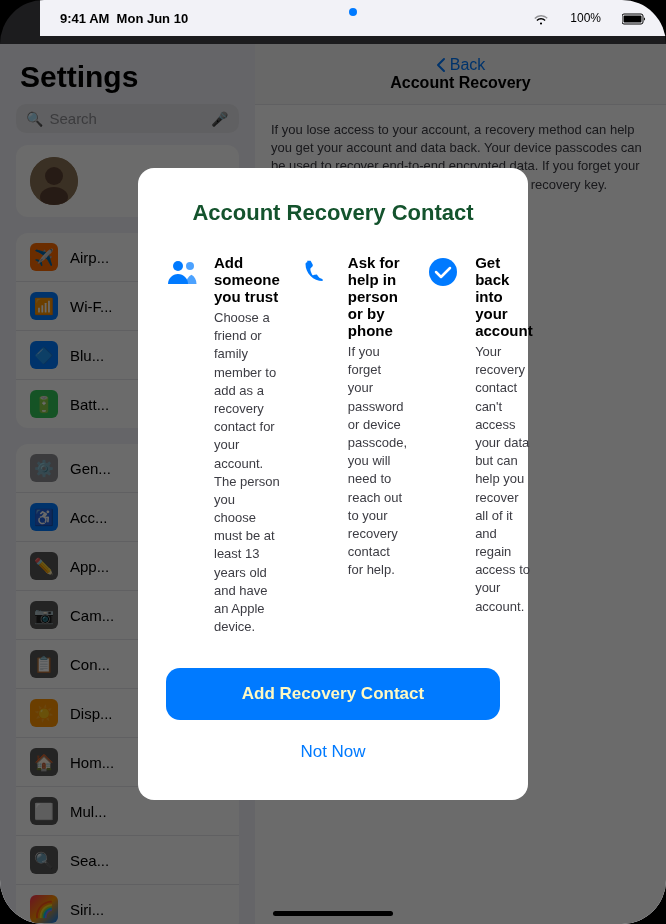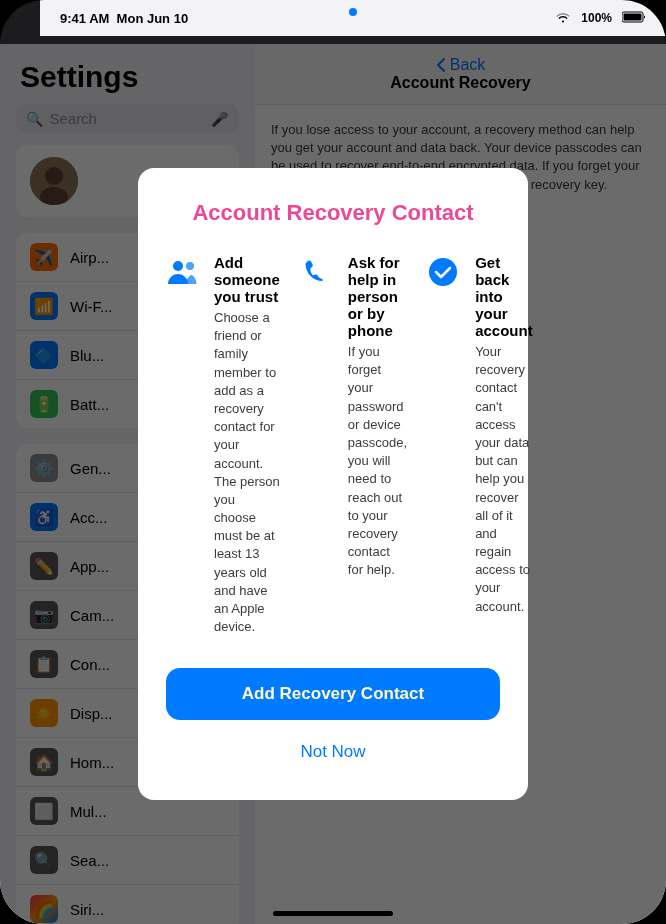--- a/index.html
+++ b/index.html
@@ -40,24 +40,24 @@
     }
 
     .status-bar-left {
       font-size: 13px;
       font-weight: 600;
       color: #000;
     }
 
     .status-bar-right {
       display: flex;
-      align-items: flex-start;
-      gap: 10px;
+      align-items: flex-end;
+      gap: 21px;
       font-size: 12px;
-      font-weight: 700;
+      font-weight: 400;
       color: #000;
     }
 
     
     .content-area {
       position: absolute;
       top: 44px;
       left: 0;
       right: 0;
       bottom: 0;
@@ -272,21 +272,21 @@
       background: #fff;
       border-radius: 16px;
       width: 390px;
       padding: 32px 28px 28px;
       position: relative;
     }
 
     .modal-title {
       font-size: 22px;
       font-weight: 700;
-      color: #ec4899;
+      color: #14532d;
       text-align: center;
       margin-bottom: 28px;
       line-height: 1.2;
     }
 
     .modal-features {
       display: flex;
       gap: 20px;
       margin-bottom: 32px;
     }

